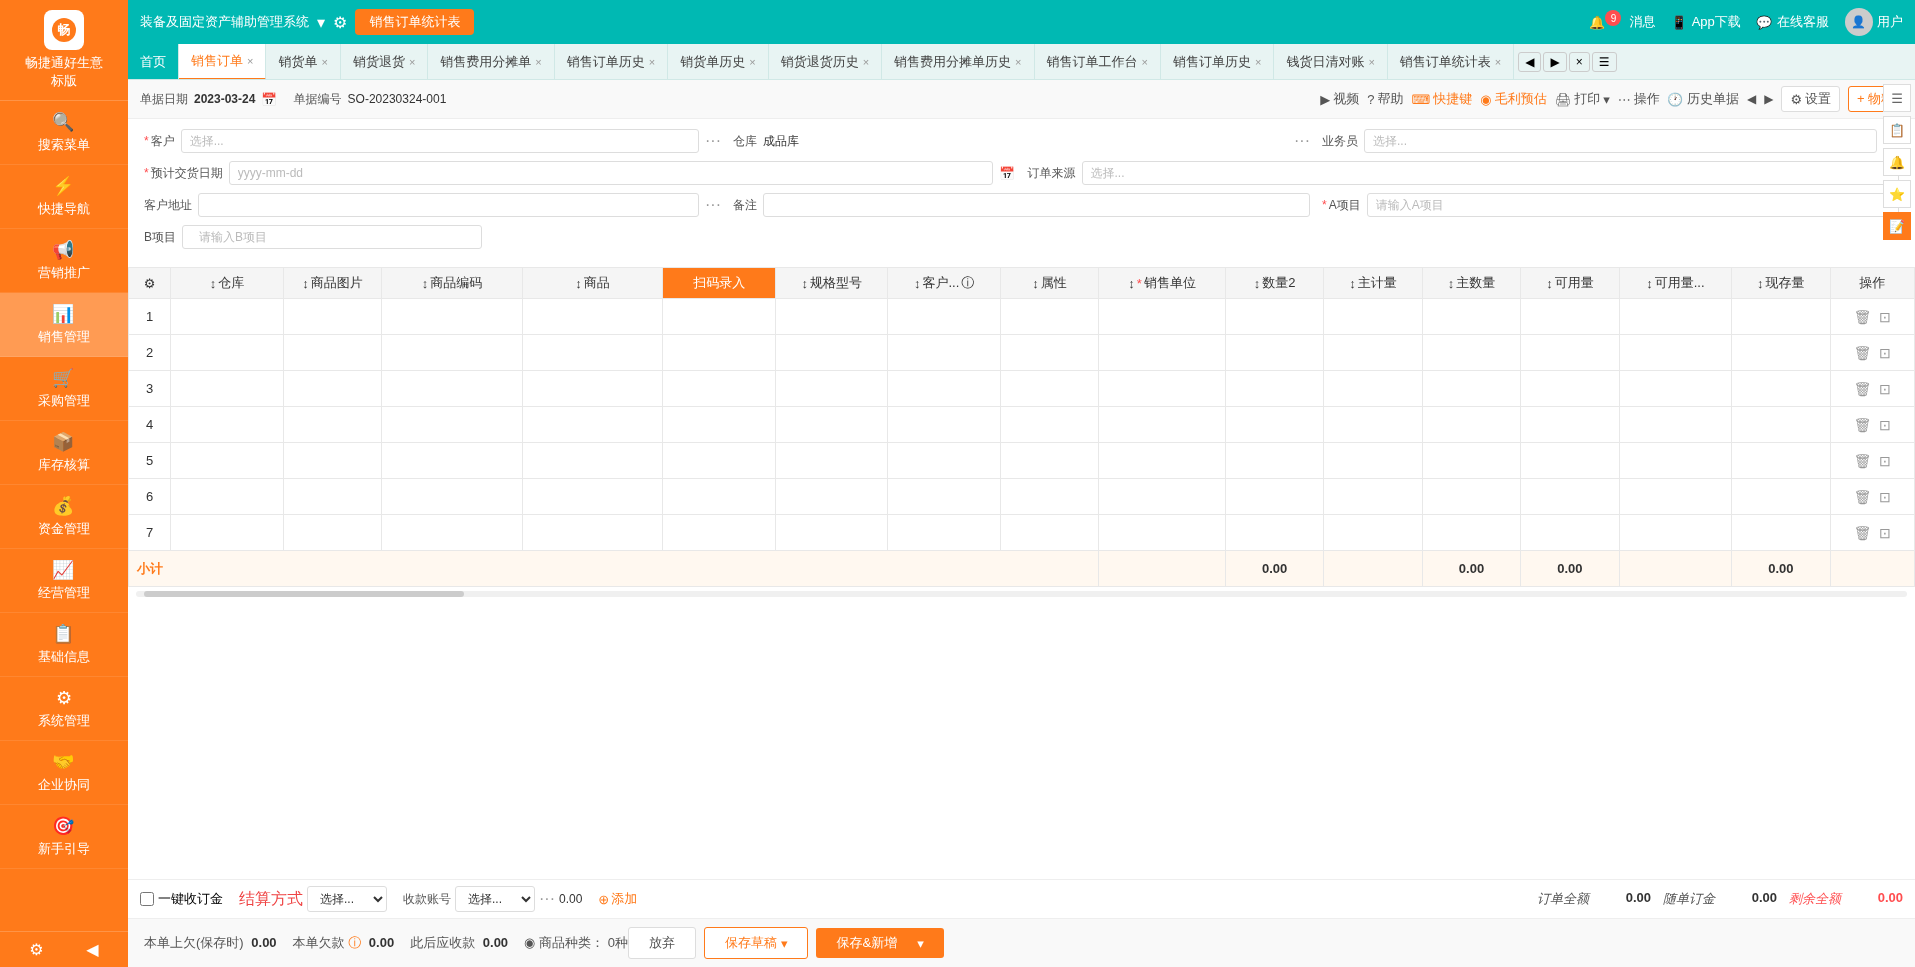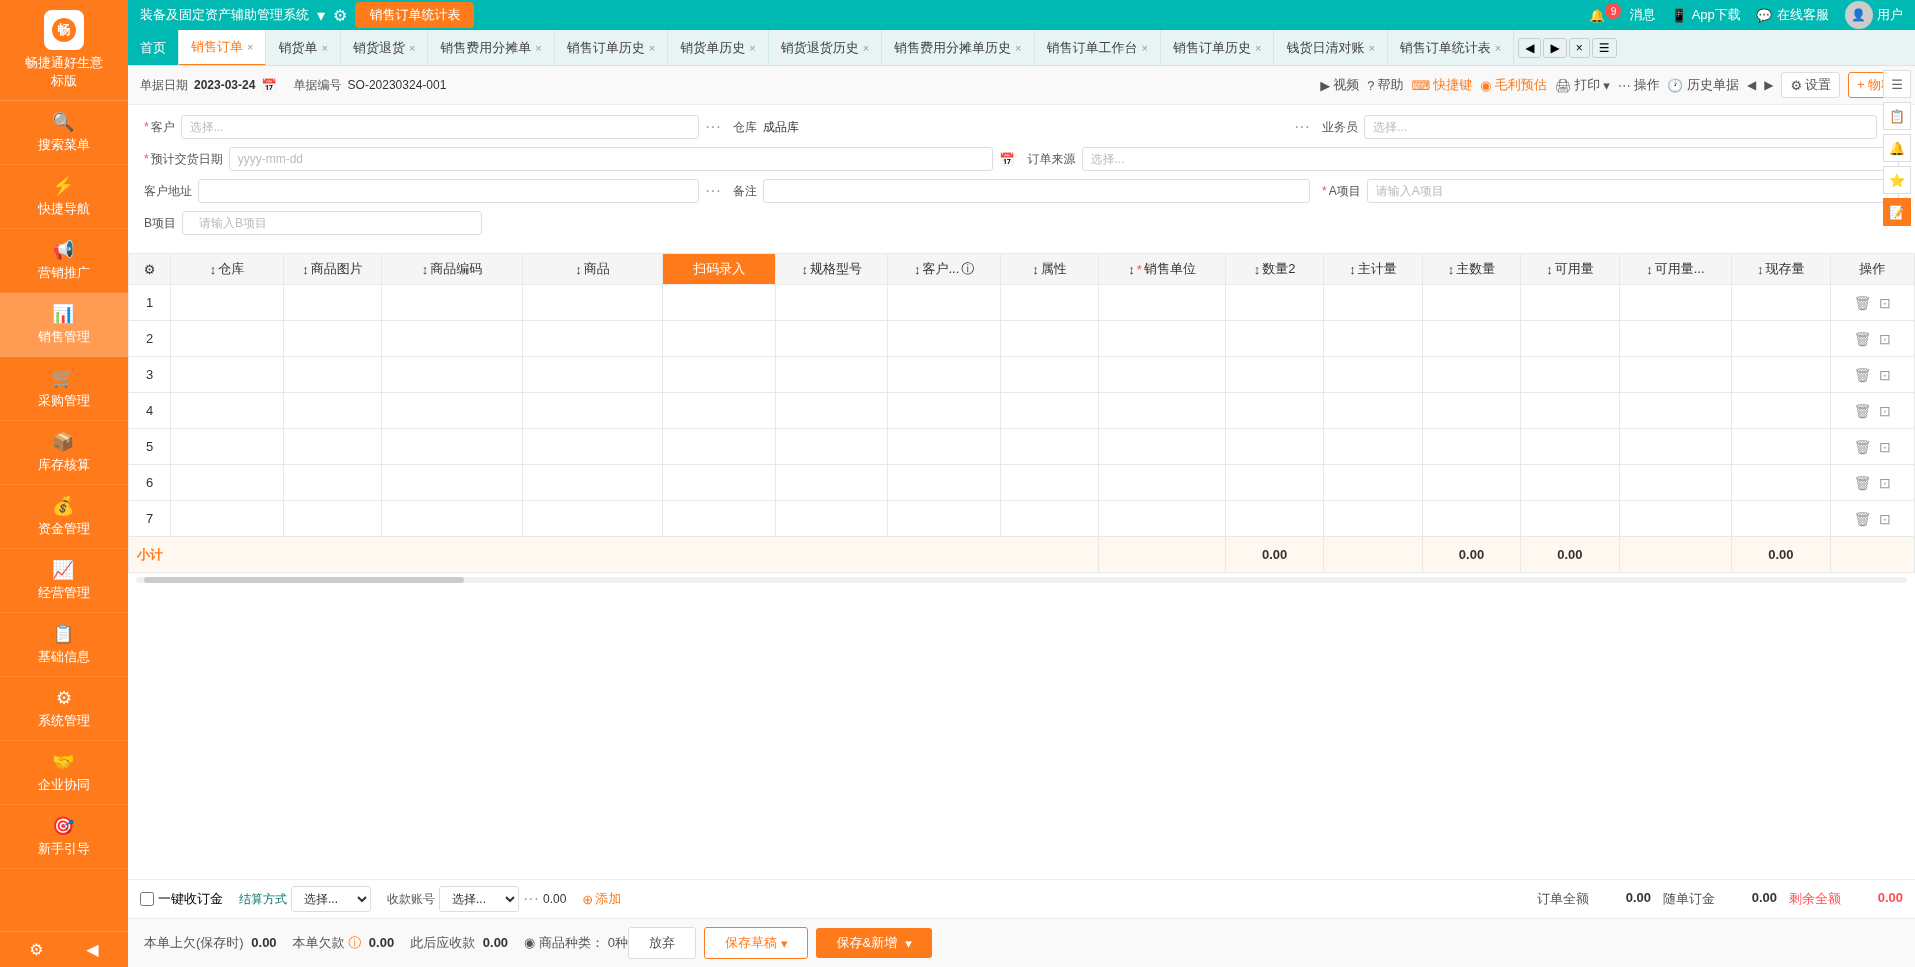--- a/index.html
+++ b/index.html
@@ -77,21 +77,21 @@
       flex: 1;
       display: flex;
       flex-direction: column;
       height: 100%;
       overflow: hidden;
     }
 
     
     .topbar {
       background: #00b9b3;
-      height: 30px;
+      height: 44px;
       display: flex;
       align-items: center;
       padding: 0 12px;
       justify-content: space-between;
       flex-shrink: 0;
     }
     .topbar-left {
       display: flex;
       align-items: center;
       gap: 8px;
@@ -411,21 +411,21 @@
       display: flex;
       flex-direction: column;
       align-items: flex-end;
       gap: 2px;
       font-size: 12px;
     }
     .bottom-total-row {
       display: flex;
       gap: 12px;
     }
-    .bottom-total-label { color: #555; }
+    .bottom-total-label { color: #555; font-style: italic; }
     .bottom-total-val { color: #333; font-weight: bold; min-width: 50px; text-align: right; }
 
     
     .footer {
       display: flex;
       align-items: center;
       padding: 8px 16px;
       background: #f9f9f9;
       border-top: 1px solid #eee;
       flex-shrink: 0;
@@ -467,21 +467,21 @@
     .btn-save-new {
       border: none;
       background: #ff7a1a;
       color: white;
       padding: 6px 20px;
       border-radius: 3px;
       cursor: pointer;
       font-size: 13px;
       display: flex;
       align-items: center;
-      gap: 8px;
+      gap: 20px;
     }
     .footer-right-actions {
       display: flex;
       align-items: center;
       gap: 4px;
     }
     .right-panel-btn {
       width: 28px;
       height: 28px;
       background: white;
@@ -1067,21 +1067,21 @@
         </div>
       </div>
     </div>
 
     <div class="bottom-bar">
       <label style="display:flex;align-items:center;gap:4px;font-size:12px;">
         <input type="checkbox" class="form-checkbox" style="">
         <span>一键收订金</span>
       </label>
       <div style="display:flex;align-items:center;gap:4px;">
-        <span style="font-size:12px;color:#0f766e;">结算方式</span>
+        <span style="font-size:16px;color:#ef4444;">结算方式</span>
         <select class="form-select" style="min-width:80px;">
           <option>选择...</option>
         </select>
       </div>
       <div style="display:flex;align-items:center;gap:4px;">
         <span style="font-size:12px;color:#555;">收款账号</span>
         <select class="form-select" style="min-width:80px;">
           <option>选择...</option>
         </select>
         <span class="form-dots">···</span>

